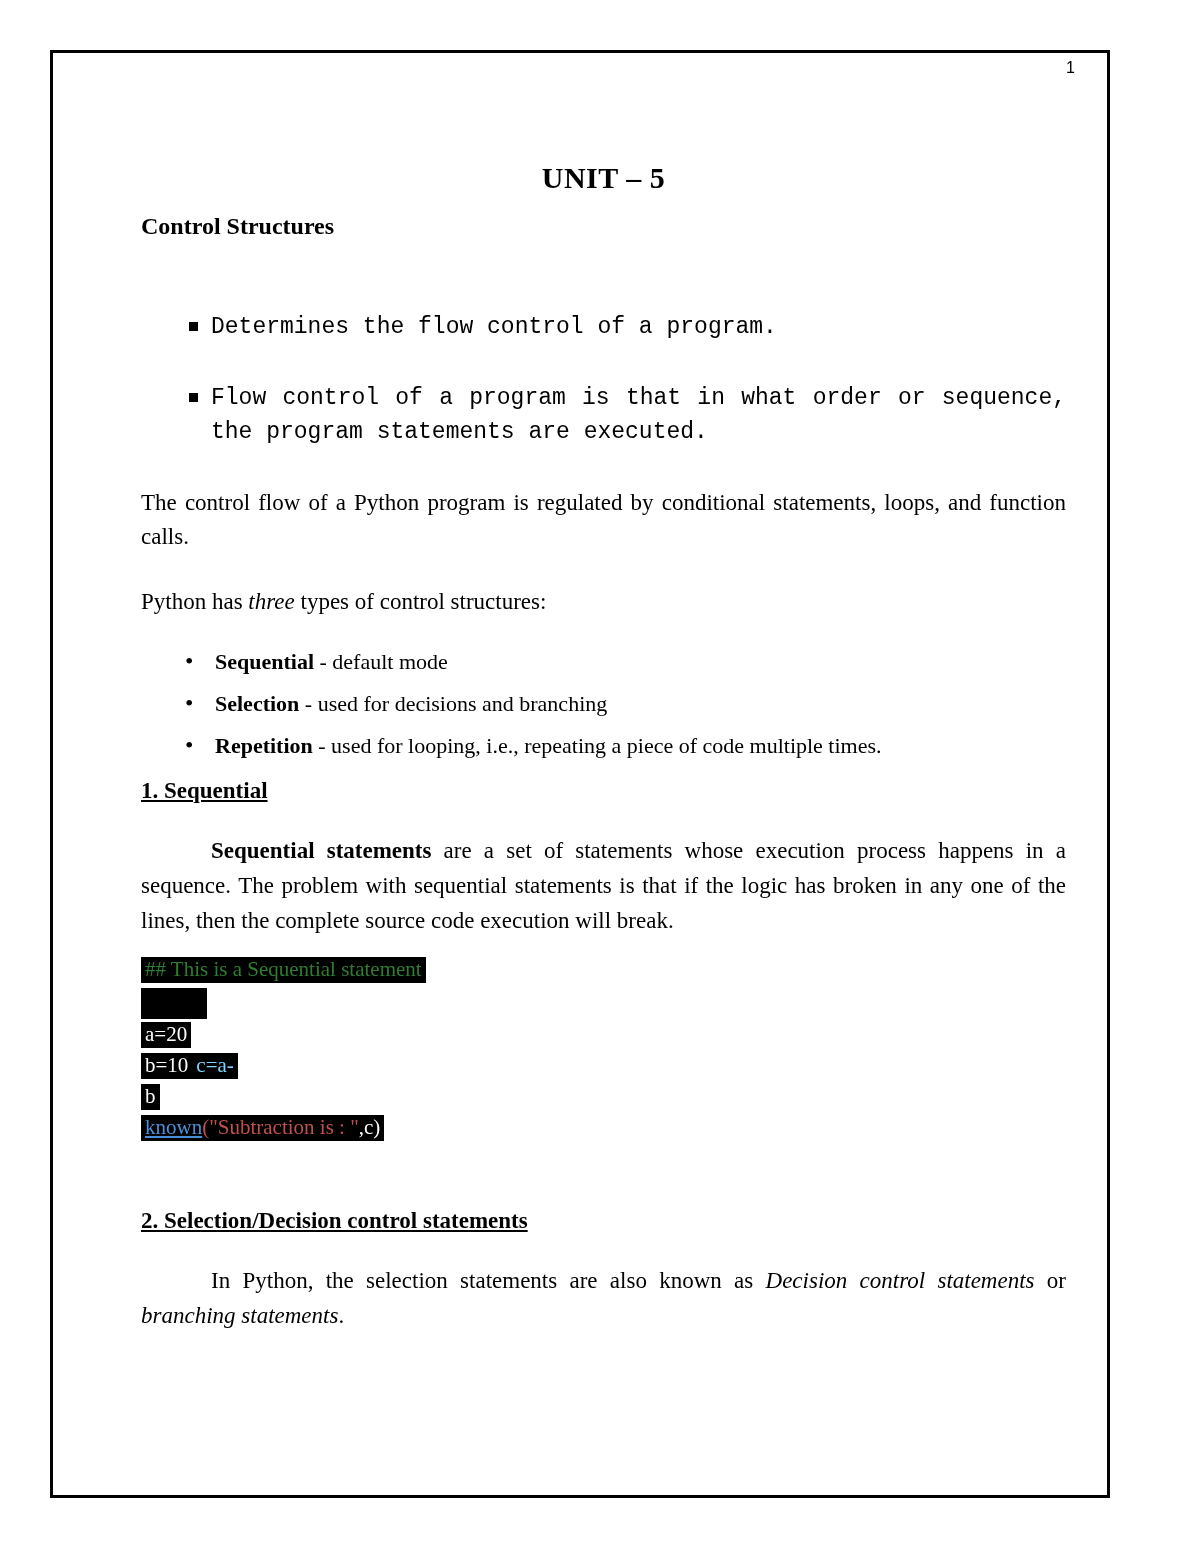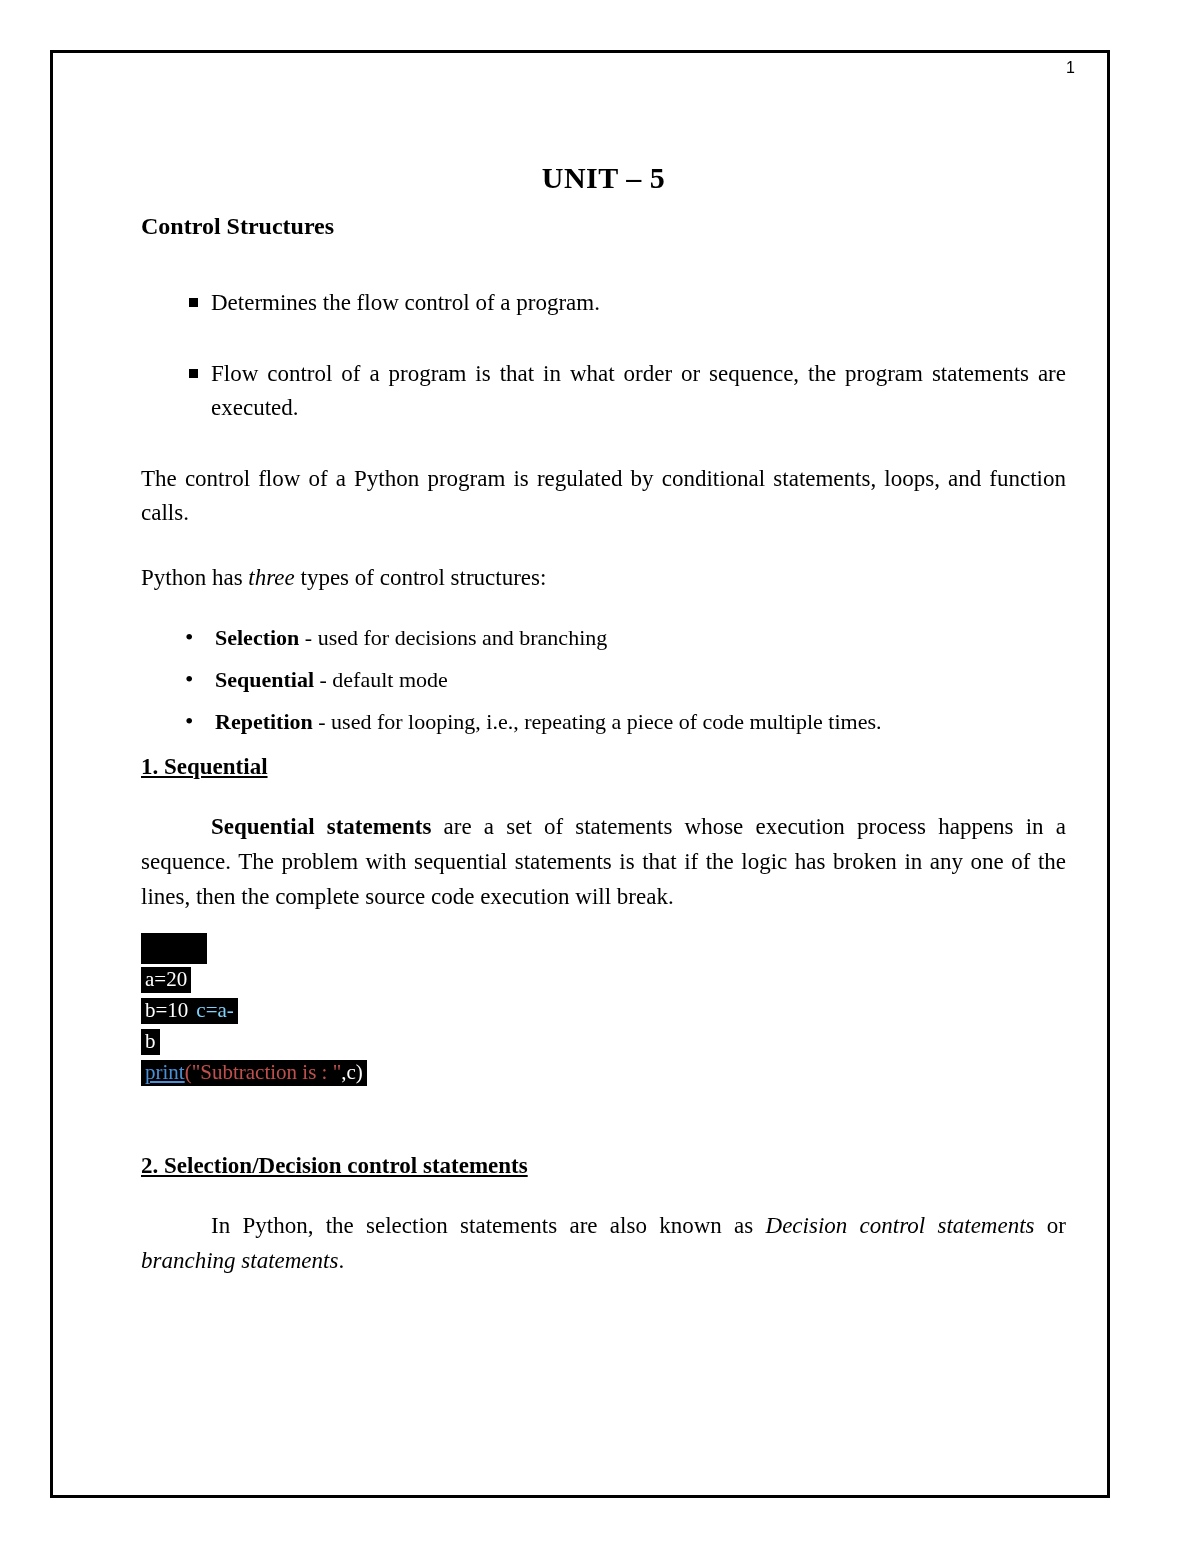--- a/index.html
+++ b/index.html
@@ -45,22 +45,23 @@
     letter-spacing: 0.5px;
   }
   h2.subtitle {
     text-align: left;
     font-size: 24px;
     font-weight: bold;
     margin: 18px 0 0 0;
   }
   ul.square-list {
     list-style: none;
-    margin: 46px 0 0 0;
+    margin: 70px 0 0 0;
     padding: 0;
+    font-family: Liberation Mono, monospace;
   }
   ul.square-list > li {
     position: relative;
     padding-left: 70px;
     font-size: 23px;
     line-height: 1.5;
     margin-bottom: 36px;
     text-align: justify;
   }
   ul.square-list > li::before {
@@ -148,42 +149,43 @@
     </ul>
 
     <p class="para">The control flow of a Python program is regulated by conditional statements, loops, and function calls.</p>
 
     <p class="para">
       <span>Python has </span><span class="i">three</span><span> types of control structures:</span>
     </p>
 
     <ul class="dot-list">
       <li>
-        <span class="b">Selection</span><span> - used for decisions and branching</span>
+        <span class="b">Sequential</span><span> - default mode</span>
       </li>
       <li>
-        <span class="b">Sequential</span><span> - default mode</span>
+        <span class="b">Selection</span><span> - used for decisions and branching</span>
       </li>
       <li>
         <span class="b">Repetition</span><span> - used for looping, i.e., repeating a piece of code multiple times.</span>
       </li>
     </ul>
 
     <h3 class="section">1. Sequential</h3>
 
     <p class="para indent-first">
       <span class="b">Sequential statements</span><span> are a set of statements whose execution process happens in a sequence. The problem with sequential statements is that if the logic has broken in any one of the lines, then the complete source code execution will break.</span>
     </p>
 
     <div class="code-block">
+      <span class="code-row"><span class="code-line code-comment">## This is a Sequential statement</span></span>
       <span class="code-row gap"><span class="blk" style="width:66px;"></span></span>
       <span class="code-row"><span class="code-line code-plain">a=20</span></span>
       <span class="code-row"><span class="code-line code-plain">b=10</span><span class="code-line code-plain" style="color:#7dd3fc;">c=a-</span></span>
       <span class="code-row"><span class="code-line code-plain">b</span></span>
-      <span class="code-row"><span class="code-line"><span class="code-kw">print</span><span class="code-str">(</span><span class="code-str">"Subtraction is : "</span><span class="code-plain">,c)</span></span></span>
+      <span class="code-row"><span class="code-line"><span class="code-kw">known</span><span class="code-str">(</span><span class="code-str">"Subtraction is : "</span><span class="code-plain">,c)</span></span></span>
     </div>
 
     <h3 class="section" style="margin-top:62px;">2. Selection/Decision control statements</h3>
 
     <p class="para indent-first">
       <span>In Python, the selection statements are also known as </span><span class="i">Decision control statements</span><span> or </span><span class="i">branching statements</span><span>.</span>
     </p>
 
   </div>
 </div>

